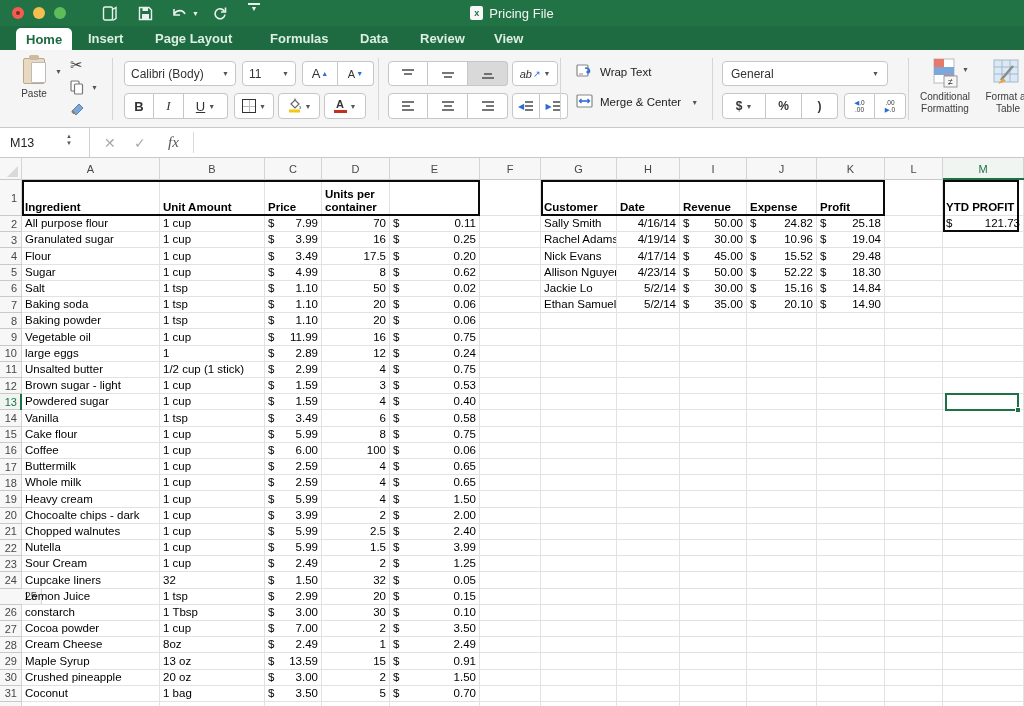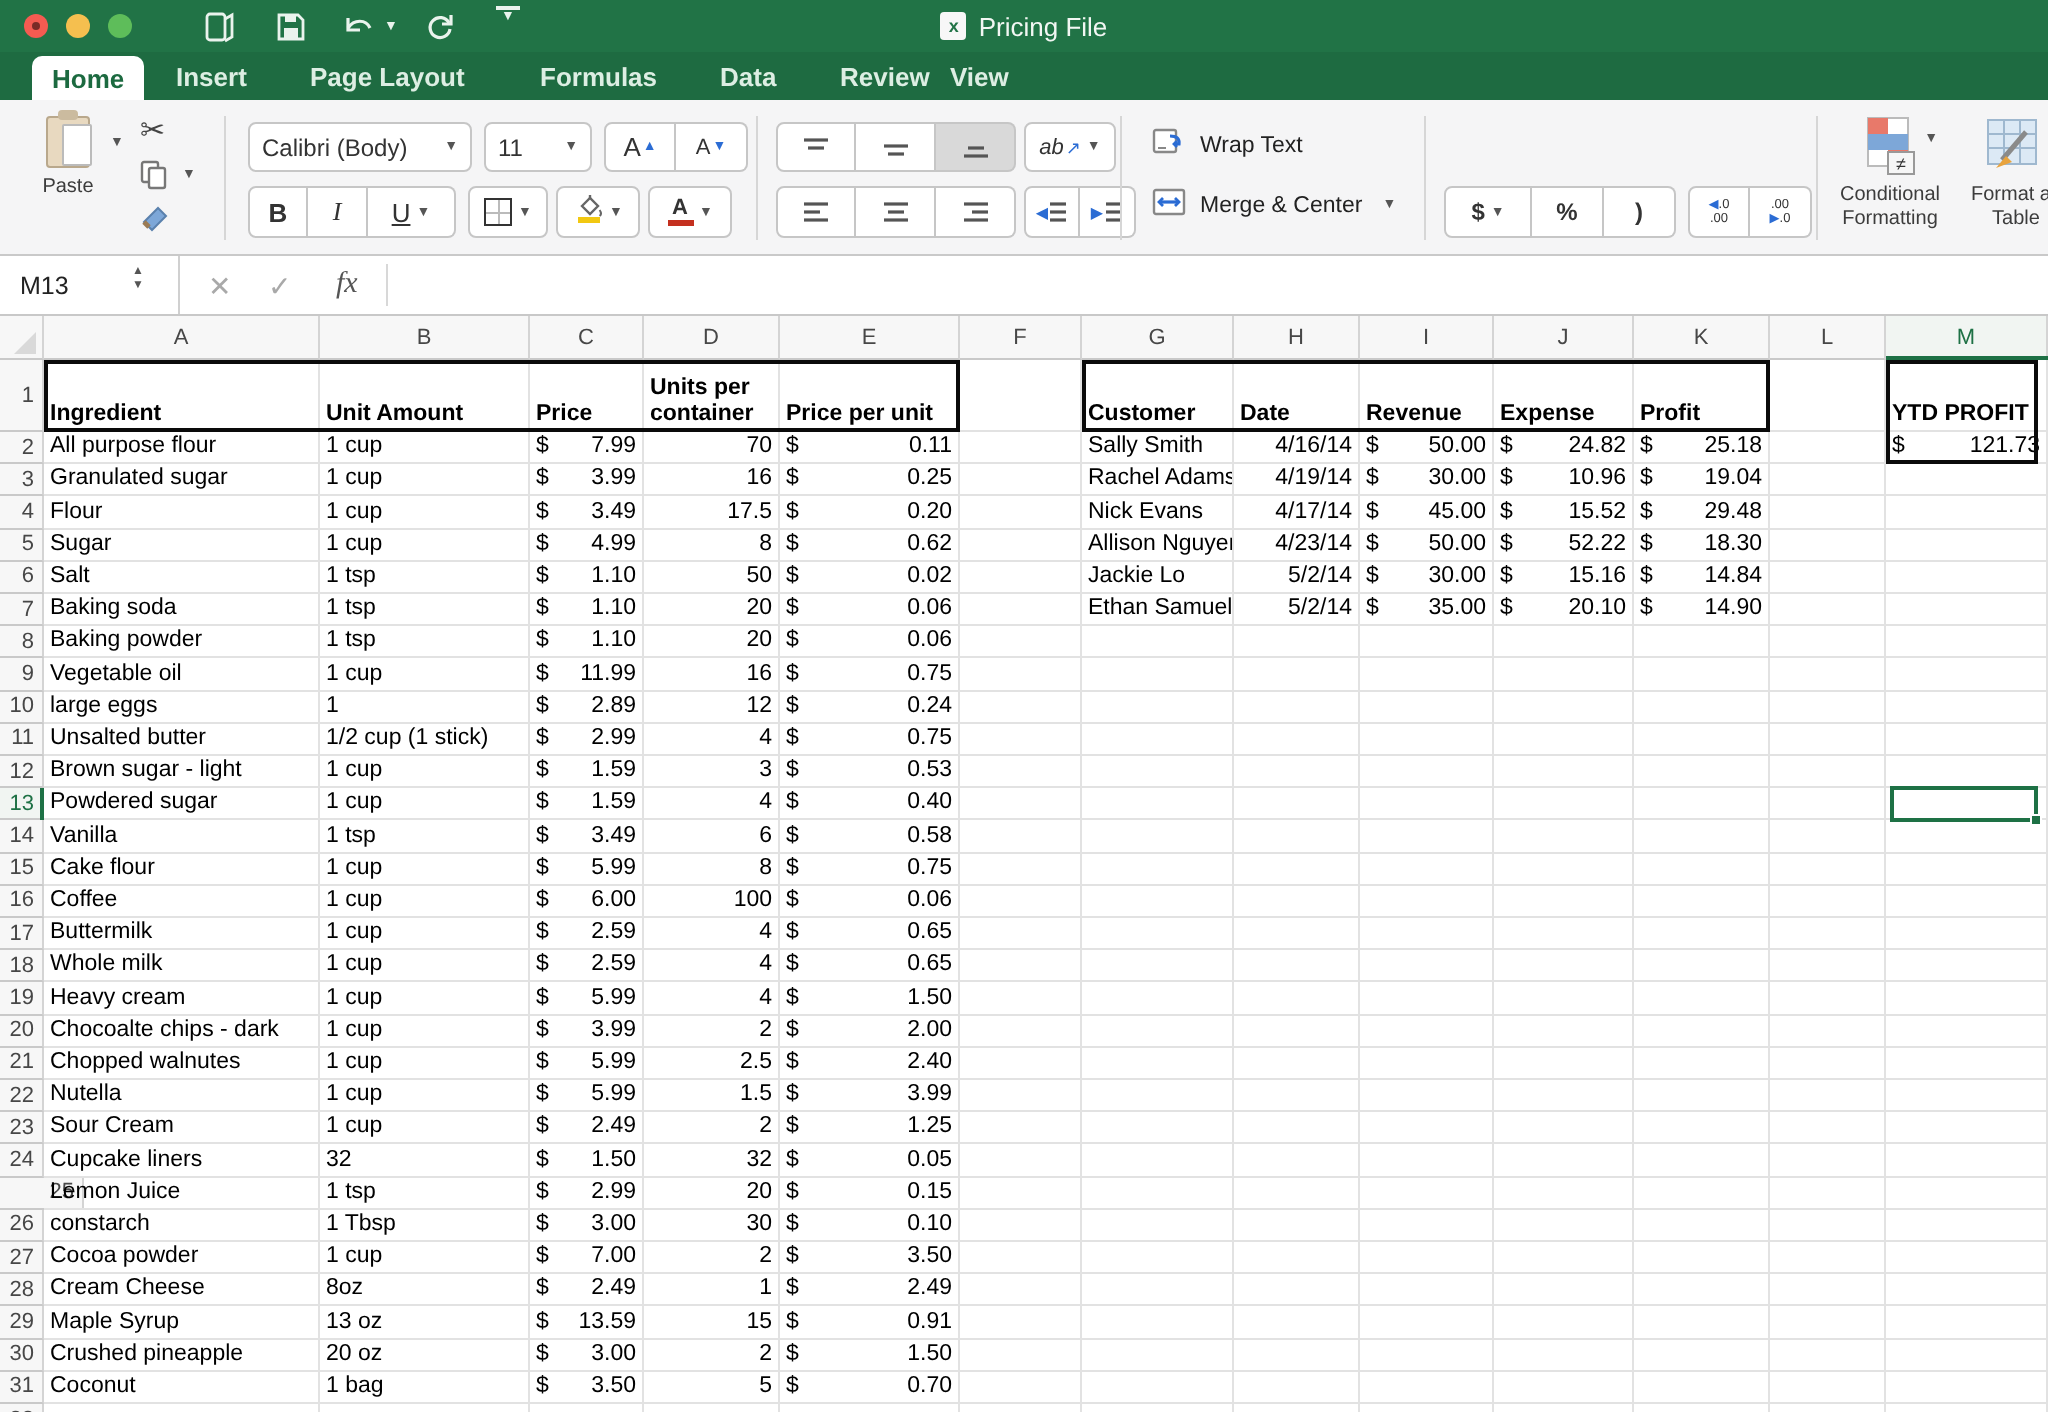--- a/index.html
+++ b/index.html
@@ -138,21 +138,21 @@
     </div>
   </div>
 
   <div class="tabstrip">
     <div class="tab active" style="left:16px;">Home</div>
     <div class="tab" style="left:78px;">Insert</div>
     <div class="tab" style="left:145px;">Page Layout</div>
     <div class="tab" style="left:260px;">Formulas</div>
     <div class="tab" style="left:350px;">Data</div>
     <div class="tab" style="left:410px;">Review</div>
-    <div class="tab" style="left:465px;">View</div>
+    <div class="tab" style="left:484px;">View</div>
   </div>
 
   <div class="ribbon">
 
     <div class="paste-big">
       <div class="clipboard"></div>
       <span class="caret" style="position:absolute; left:40px; top:10px;">▼</span>
       <div class="rlabel" style="position:static; margin-top:4px;">Paste</div>
     </div>
     <div style="position:absolute; left:70px; top:6px; font-size:15px; color:#444;">✂</div>
@@ -313,20 +313,24 @@
             <rect x="1" y="1" width="15" height="12" rx="1" fill="#fff" stroke="#888" stroke-width="1.2"></rect>
             <path d="M4 7 H13" stroke="#2b6cd4" stroke-width="1.6"></path>
             <path d="M5.5 5 L3.5 7 L5.5 9 M11.5 5 L13.5 7 L11.5 9" fill="none" stroke="#2b6cd4" stroke-width="1.4"></path>
           </svg>
       </span>
       <span style="font-size:11.5px; color:#222;">Merge &amp; Center</span>
       <span class="caret">▼</span>
     </div>
     <div class="rdiv" style="left:712px;"></div>
 
+    <div class="btn" style="left:722px; top:11px; width:166px; height:25px; padding:0 8px; font-size:12px; justify-content:space-between;">
+      <span>General</span>
+        <span class="caret">▼</span>
+    </div>
     <div class="seg" style="left:722px; top:43px;">
       <div class="s" style="width:44px;">
           <span class="acct-btn">$</span>
           <span class="caret">▼</span>
         </div>
       <div class="s" style="width:36px;">
           <span class="acct-btn">%</span>
         </div>
       <div class="s" style="width:36px;">
           <span class="acct-btn">)</span>
@@ -432,21 +436,20 @@
       <div class="hcell rowh" style="left:0;top:479.2px;width:22px;height:16.2px;">28</div>
       <div class="hcell rowh" style="left:0;top:495.4px;width:22px;height:16.2px;">29</div>
       <div class="hcell rowh" style="left:0;top:511.59999999999997px;width:22px;height:16.2px;">30</div>
       <div class="hcell rowh" style="left:0;top:527.8px;width:22px;height:16.2px;">31</div>
       <div class="hcell rowh" style="left:0;top:544px;width:22px;height:16.2px;">32</div>
       <div class="rowsel-bar" style="left:20px;top:236.2px;height:16.2px;"></div>
       <div class="cell b" style="left:160px;top:22px;width:105px;height:36px;">Unit Amount</div>
       <div class="cell b" style="left:22px;top:22px;width:138px;height:36px;">Ingredient</div>
       <div class="cell b" style="left:265px;top:22px;width:57px;height:36px;">Price</div>
       <div class="cell b wrap" style="left:322px;top:22px;width:68px;height:36px;">Units per container</div>
-      <div class="cell b" style="left:390px;top:22px;width:90px;height:36px;">Price per unit</div>
       <div class="cell " style="left:480px;top:22px;width:61px;height:36px;"></div>
       <div class="cell b" style="left:541px;top:22px;width:76px;height:36px;">Customer</div>
       <div class="cell b" style="left:617px;top:22px;width:63px;height:36px;">Date</div>
       <div class="cell b" style="left:680px;top:22px;width:67px;height:36px;">Revenue</div>
       <div class="cell b" style="left:747px;top:22px;width:70px;height:36px;">Expense</div>
       <div class="cell b" style="left:817px;top:22px;width:68px;height:36px;">Profit</div>
       <div class="cell " style="left:885px;top:22px;width:58px;height:36px;"></div>
       <div class="cell b" style="left:943px;top:22px;width:81px;height:36px;">YTD PROFIT</div>
       <div class="cell " style="left:22px;top:58px;width:138px;height:16.2px;">All purpose flour</div>
       <div class="cell " style="left:160px;top:58px;width:105px;height:16.2px;">1 cup</div>

